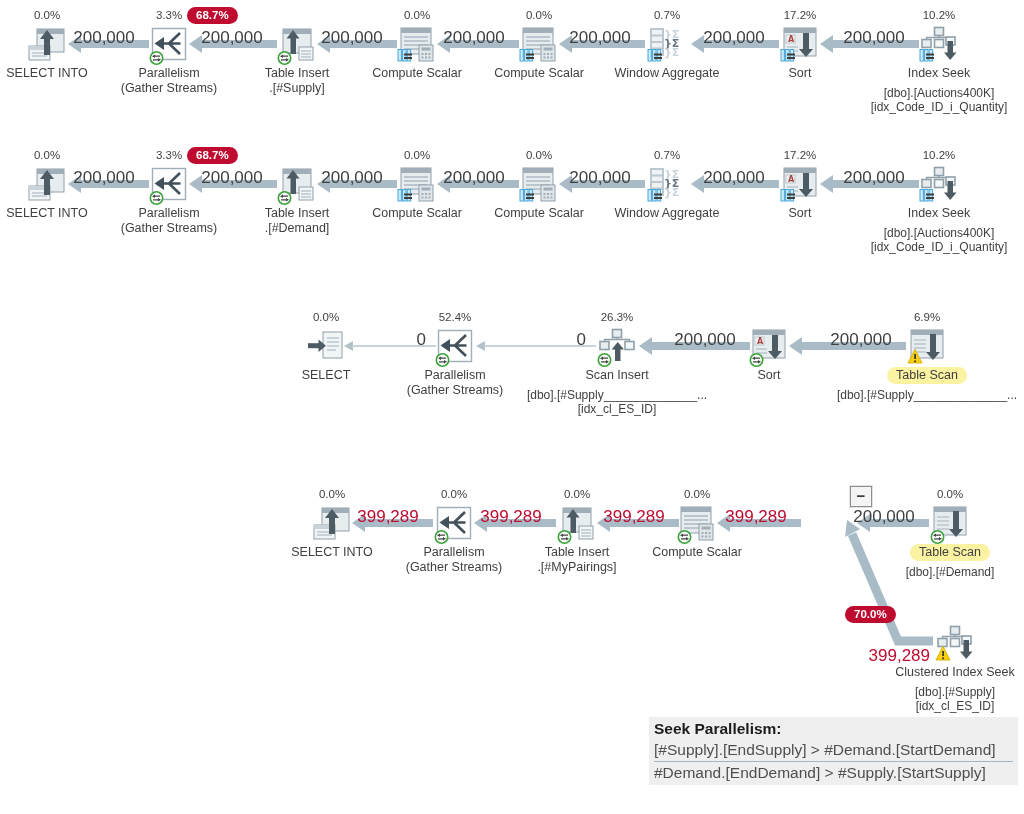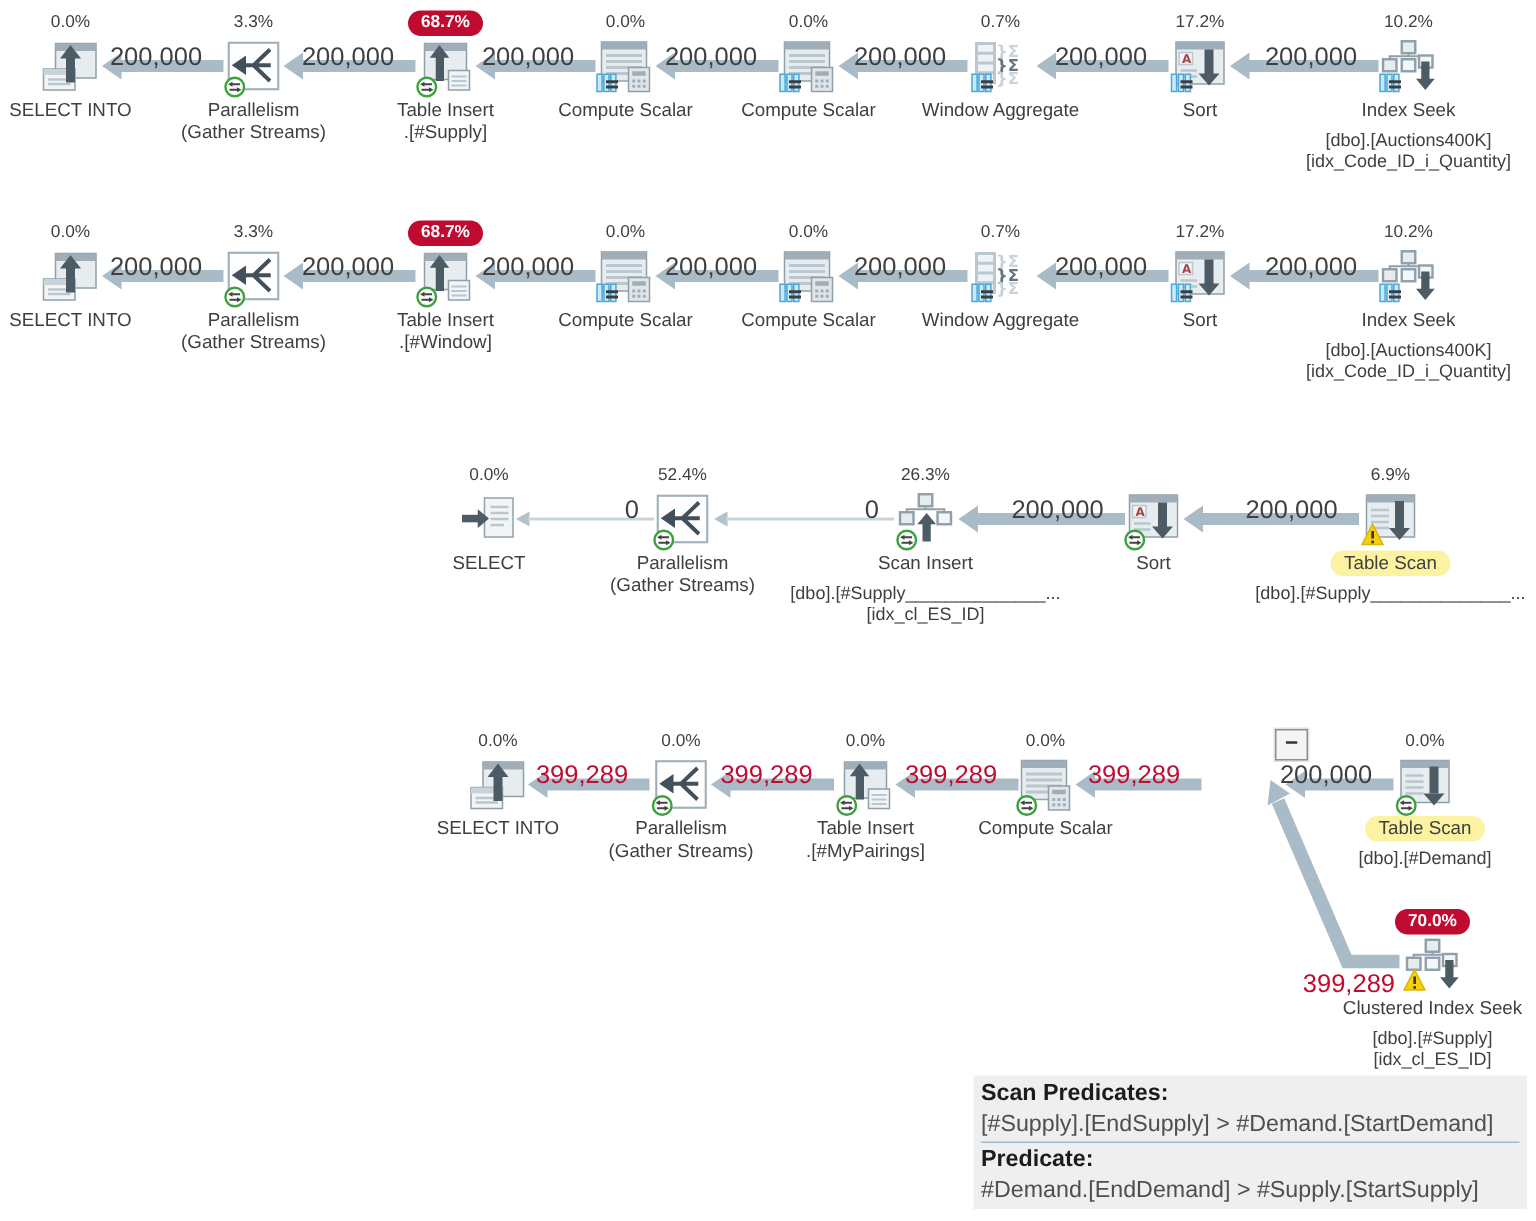--- a/index.html
+++ b/index.html
@@ -7,21 +7,21 @@
     width:1024px;height:814px;position:relative;overflow:hidden;
     background:#ffffff;
     font-family:"Liberation Sans", sans-serif;
     -webkit-font-smoothing:antialiased;
   }
   #canvas{position:absolute;left:0;top:0;width:1024px;height:814px}
 
   .node{position:absolute;width:220px;height:120px}
   .pct{position:absolute;left:0;right:0;top:1px;text-align:center;
        font-size:11.5px;color:#3f3f3f}
-  .badge-wrap{position:absolute;left:0;right:0;top:-3px;text-align:center}
+  .badge-wrap{position:absolute;left:0;right:0;top:-3px;text-align:left}
   .badge{display:inline-block;background:#C00B30;color:#fff;font-weight:bold;
          font-size:11.5px;padding:2px 9px 3px;border-radius:11px}
   .iconbox{position:absolute;left:50%;top:18px;transform:translateX(-50%);
            width:40px;height:40px}
   .nlabel{position:absolute;left:0;right:0;top:58px;text-align:center;
           font-size:12.5px;color:#3f3f3f;white-space:nowrap}
   .nline2{position:absolute;left:0;right:0;top:73px;text-align:center;
           font-size:12.5px;color:#3f3f3f;white-space:nowrap}
   .nsub1{position:absolute;left:0;right:0;top:78px;text-align:center;
          font-size:12px;color:#3f3f3f;white-space:nowrap}
@@ -61,23 +61,22 @@
   <svg width="1024" height="814" style="position:absolute;left:0;top:0;pointer-events:none">
     <path d="M933,641 H898 L852,534" stroke="#A8BBC6" stroke-width="9" fill="none"></path>
     <polygon points="847,520 860,529 845,537" fill="#A8BBC6"></polygon>
   </svg>
 
   <div class="elabel red right" style="left:930px;top:646px">399,289</div>
 
   <div class="minus-btn" style="left:850px;top:486px">−</div>
 
   <div class="pred-box" style="left:649px;top:717px;width:369px">
-    <div class="pred-title">Scan Predicates:</div>
+    <div class="pred-title">Seek Parallelism:</div>
     <div class="pred-val underlined">[#Supply].[EndSupply] &gt; #Demand.[StartDemand]</div>
-    <div class="pred-title">Predicate:</div>
     <div class="pred-val">#Demand.[EndDemand] &gt; #Supply.[StartSupply]</div>
   </div>
 <div class="edge" style="left: 68px; top: 35px; width: 81px;">
       <div class="ah"></div>
       <div class="bar"></div>
     </div>
     <div class="elabel" style="left: 104px; top: 28px;">200,000</div>
     <div class="edge" style="left: 189px; top: 35px; width: 88px;">
       <div class="ah"></div>
       <div class="bar"></div>
@@ -343,21 +342,21 @@
           <path d="M24,25 H34 M24,28 H34 M24,31 H34" stroke="#BBC6CE" stroke-width="1.4"></path>
           <rect x="13.5" y="12" width="5.5" height="16" fill="#4C5B64"></rect>
           <polygon points="16,4 9.5,12.5 22.5,12.5" fill="#4C5B64"></polygon>
           <circle cx="7.5" cy="32" r="6.2" fill="#fff" stroke="#3BA33B" stroke-width="1.6"></circle>
           <path d="M5,30.2 H11 M4,33.8 H10" stroke="#444" stroke-width="1.3"></path>
           <polygon points="3,30.2 6,28.5 6,31.9" fill="#444"></polygon>
           <polygon points="12,33.8 9,32.1 9,35.5" fill="#444"></polygon>
         </svg>
       </div>
       <div class="nlabel">Table Insert</div>
-      <div class="nline2">.[#Window]</div>
+      <div class="nline2">.[#Demand]</div>
     </div>
     <div class="node" style="left: 307px; top: 148px;">
       <div class="pct">0.0%</div>
       <div class="iconbox">
         <svg width="40" height="40" viewBox="0 0 40 40">
           <rect x="4" y="2" width="30" height="26" fill="#E7ECEF" stroke="#8FA0AB"></rect>
           <rect x="4" y="2" width="30" height="5" fill="#9FAEB8"></rect>
           <path d="M7,11 H31 M7,15 H31 M7,19 H31 M7,23 H25" stroke="#BBC6CE" stroke-width="2"></path>
           <rect x="22" y="19" width="14" height="16" fill="#E0E6EA" stroke="#8FA0AB"></rect>
           <rect x="24.5" y="21.5" width="9" height="3" fill="#9FAEB8"></rect>

